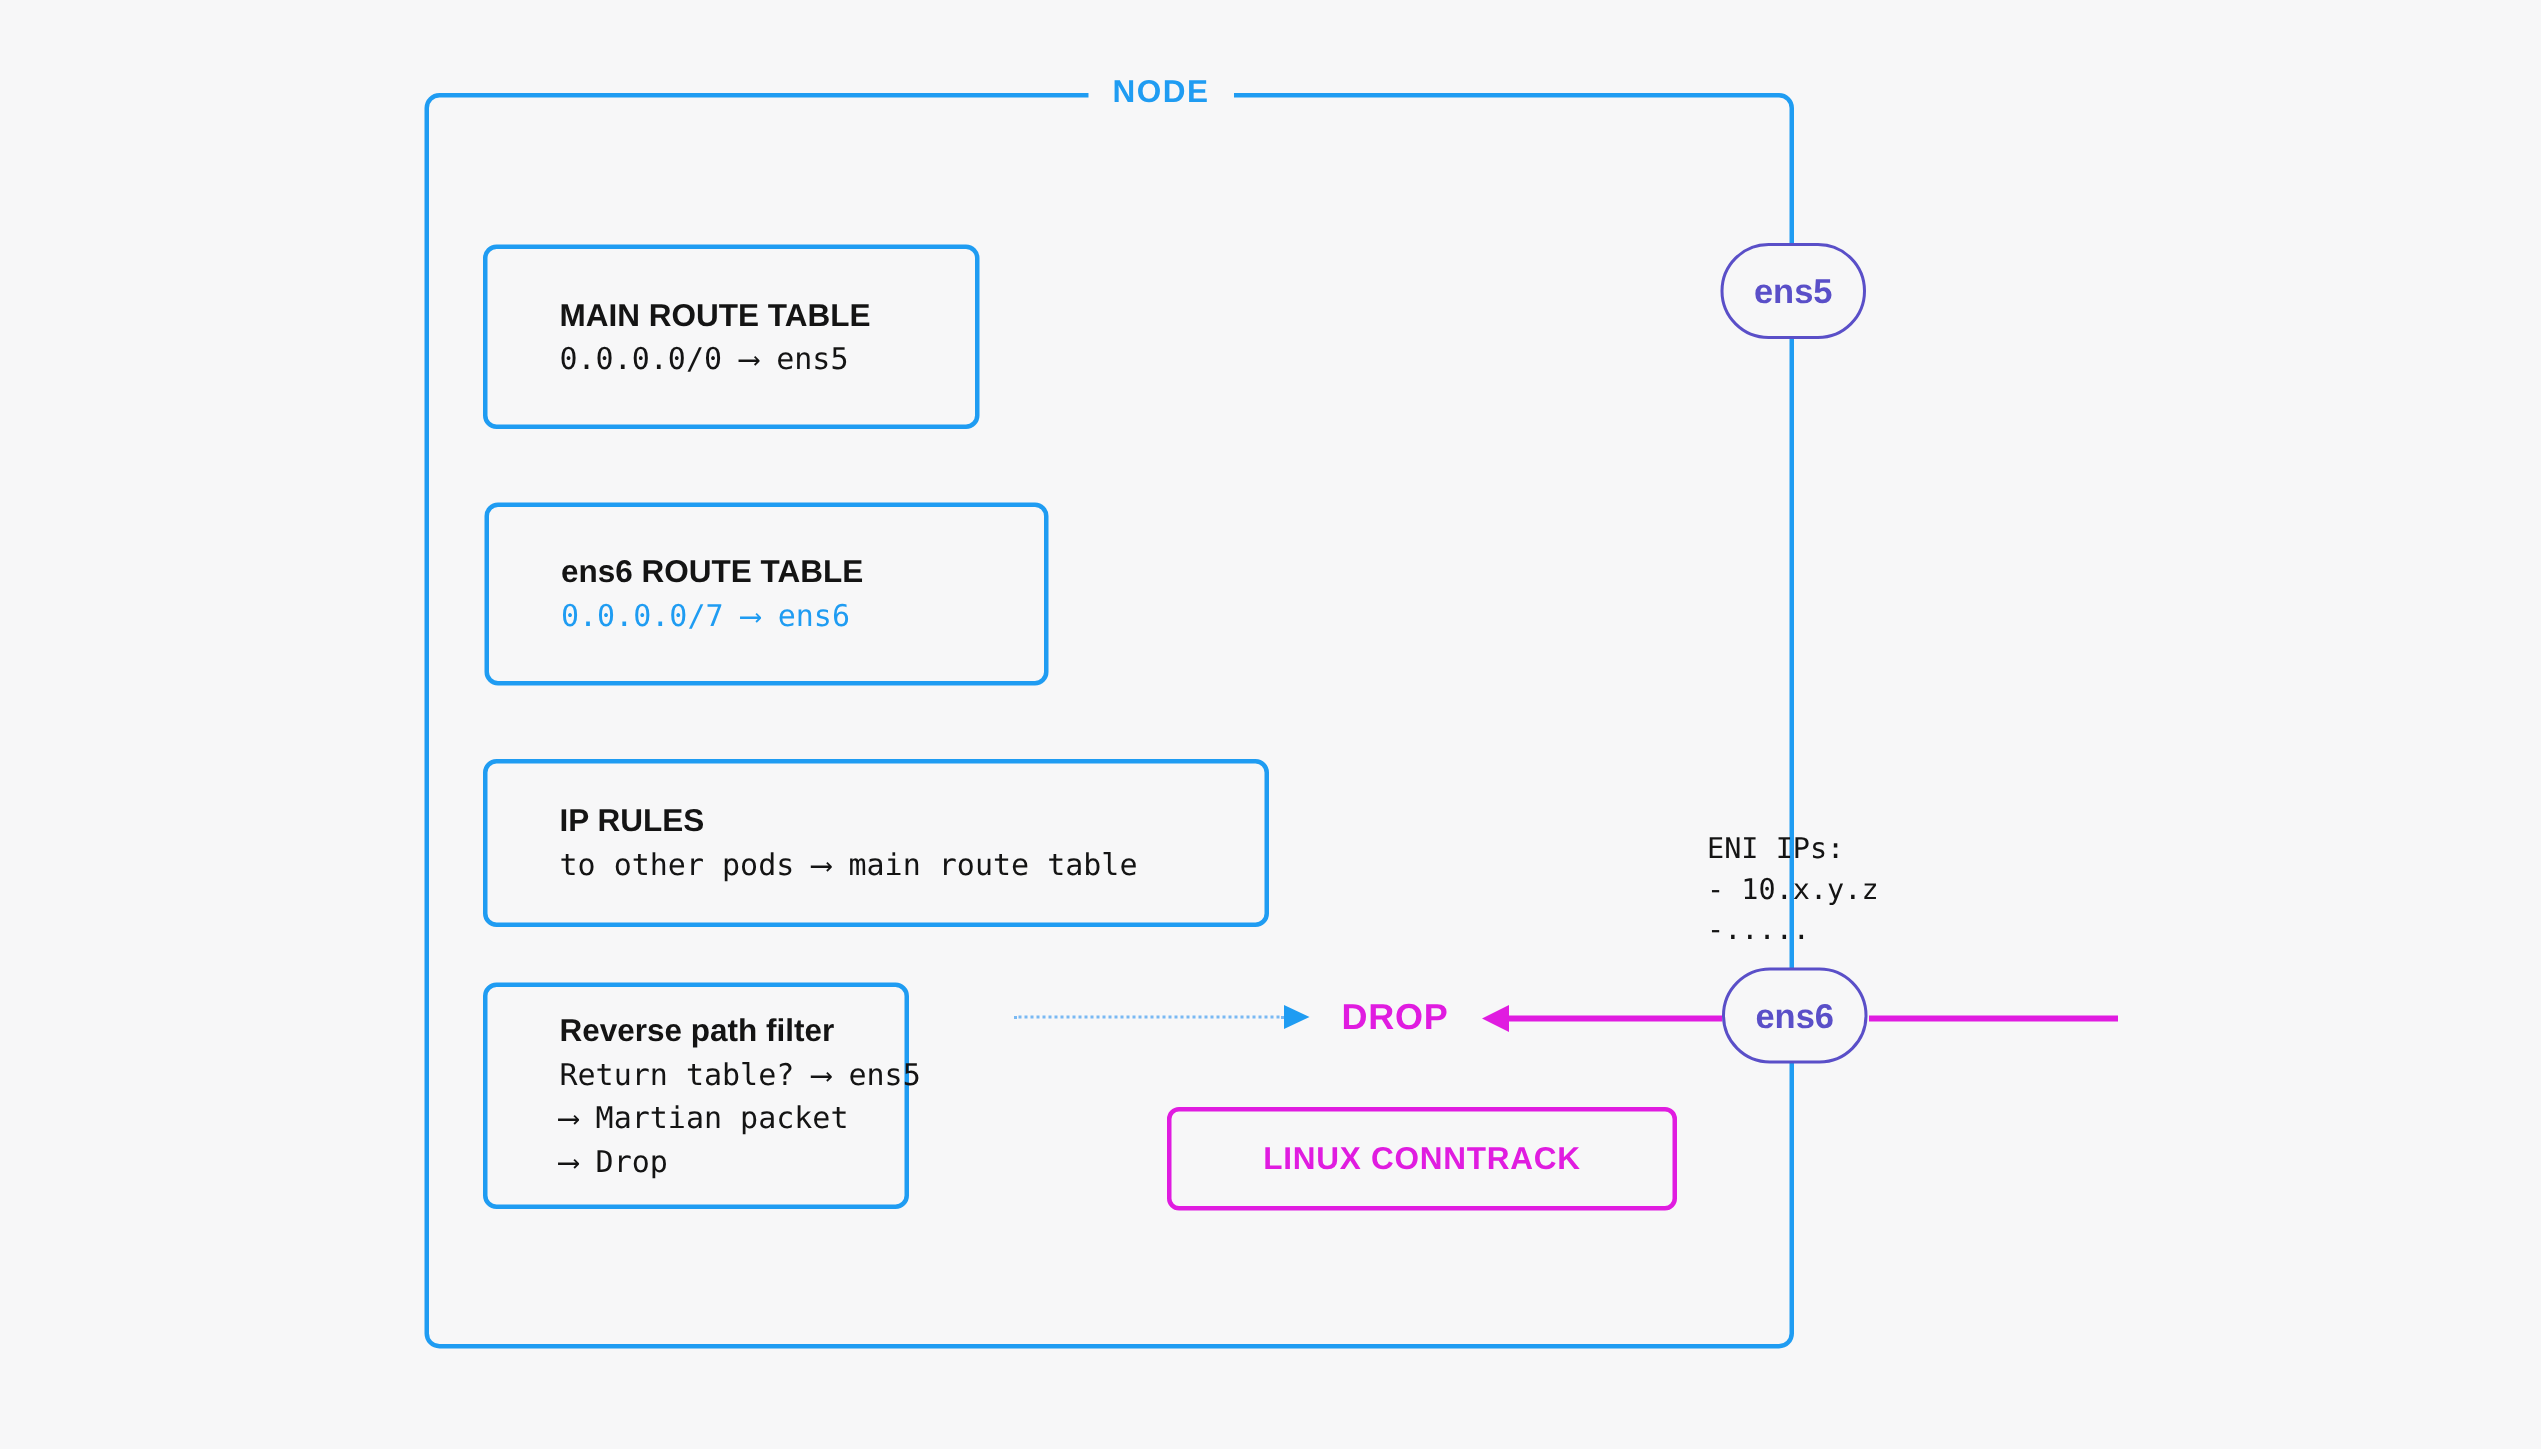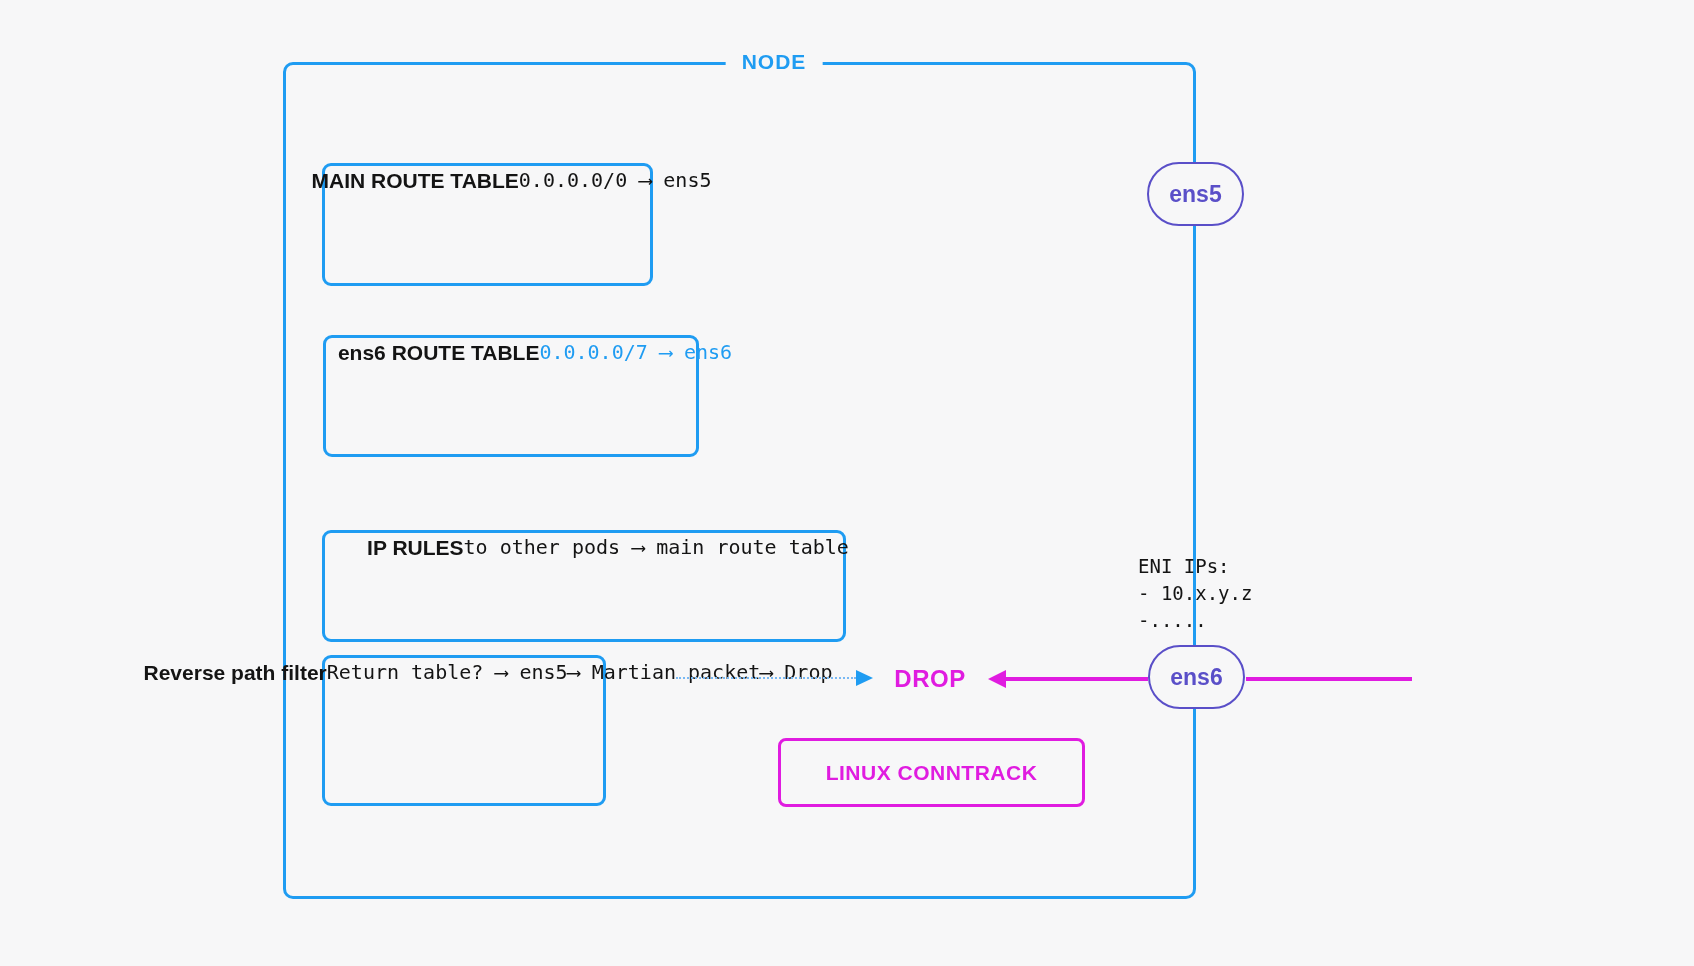--- a/index.html
+++ b/index.html
@@ -46,28 +46,29 @@
     white-space:nowrap;
     z-index:3;
   }
 
   
   .info-box{
     position:absolute;
     border:3px solid var(--blue);
     border-radius:9px;
     display:flex;
+    flex-direction:column;
     justify-content:center;
     padding-left:48px;
     background:var(--bg);
     z-index:2;
   }
   .box-main-route{ left:322px; top:163px; width:331px; height:123px; }
   .box-ens6-route{ left:323px; top:335px; width:376px; height:122px; }
-  .box-ip-rules{   left:322px; top:530px; width:524px; height:112px; }
+  .box-ip-rules{   left:322px; top:506px; width:524px; height:112px; }
   .box-rpf{        left:322px; top:655px; width:284px; height:151px; }
 
   .box-title{
     font-size:21px;
     font-weight:700;
     line-height:29px;
     color:var(--ink);
     white-space:nowrap;
   }
   .mono-line{
@@ -152,21 +153,21 @@
     background:var(--magenta);
     z-index:3;
   }
   .magenta-line.mid{ left:1004px; top:677px; width:144px; }
   .magenta-line.right{ left:1246px; top:677px; width:166px; }
 
   
   .conntrack-box{
     position:absolute;
     left:778px; top:738px;
-    width:307px; height:69px;
+    width:340px; height:69px;
     border:3px solid var(--magenta);
     border-radius:8px;
     display:flex;
     align-items:center;
     justify-content:center;
     color:var(--magenta);
     font-size:21px;
     font-weight:700;
     letter-spacing:0.5px;
     white-space:nowrap;

